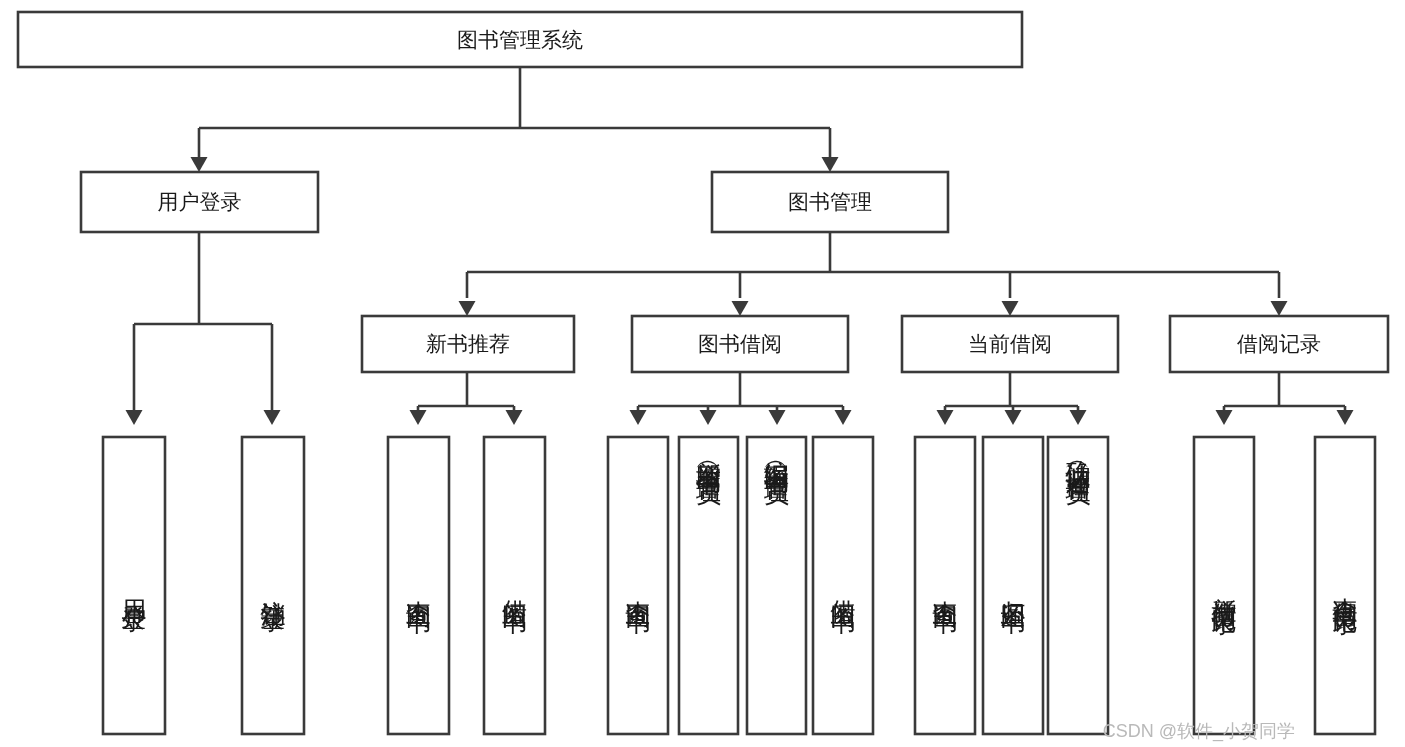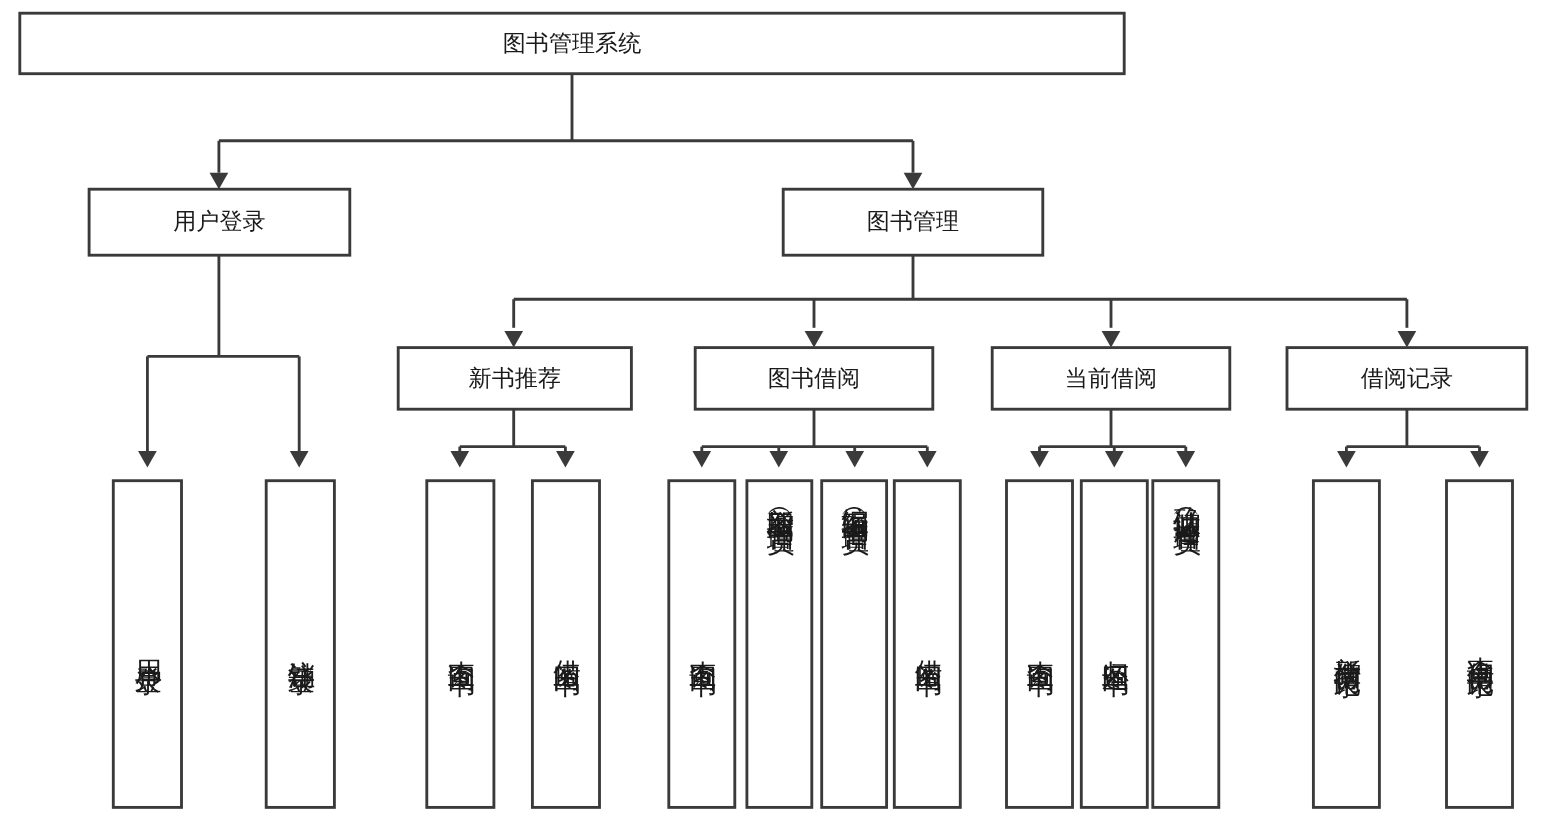--- a/index.html
+++ b/index.html
@@ -285,14 +285,15 @@
   </div>
 
   <div class="leaf-label-wrap" style="left:1194px; top:437px; width:60px; height:297px;">
     <span class="leaf-label-v">新增借阅记录</span>
   </div>
 
   <div class="leaf-label-wrap" style="left:1315px; top:437px; width:60px; height:297px;">
     <span class="leaf-label-v">查询借阅记录</span>
   </div>
 
+  <div id="watermark">CSDN @软件_小贺同学</div>
 
 </div>
 
 </body></html>

